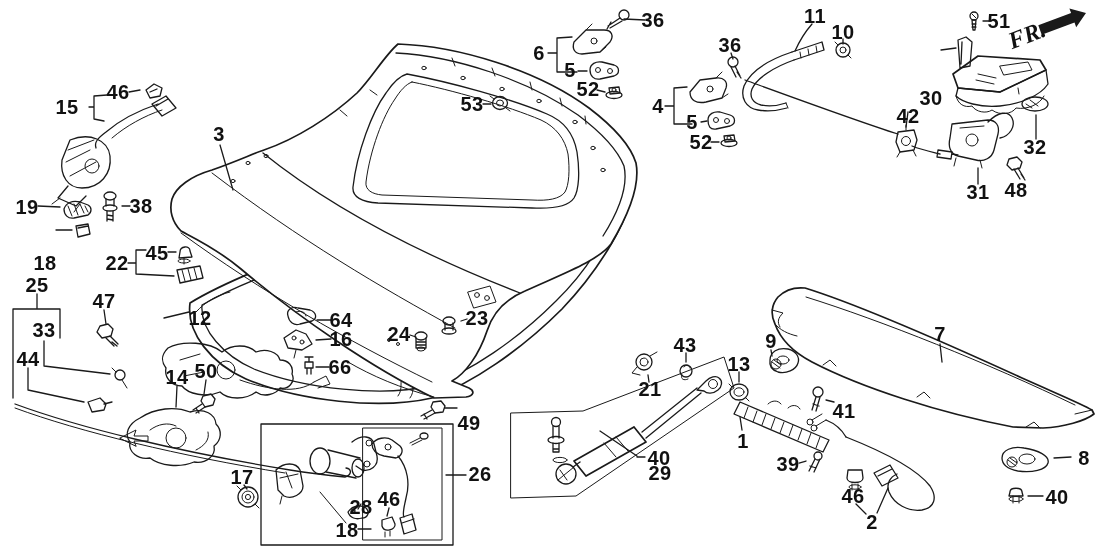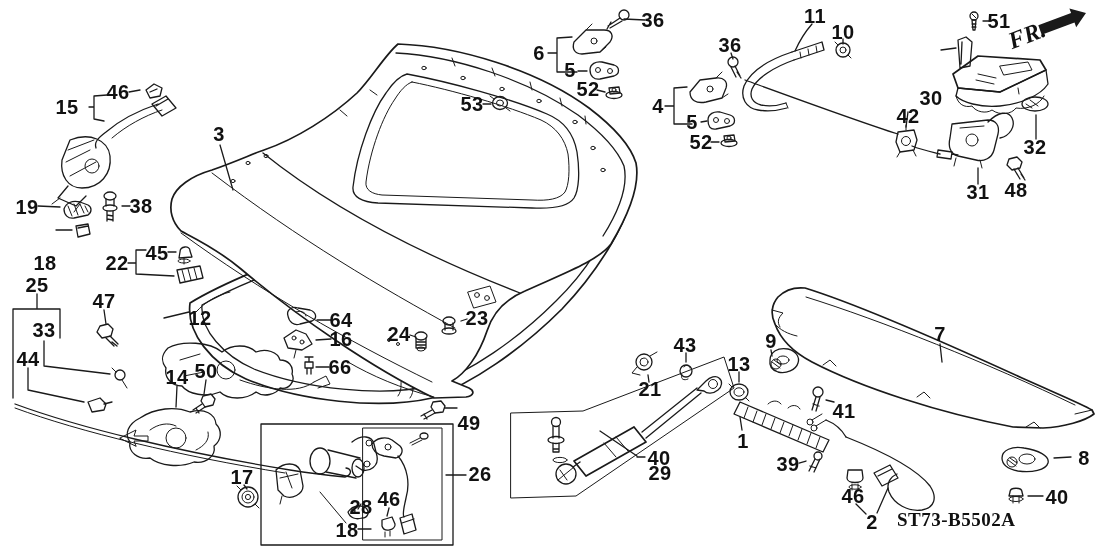--- a/index.html
+++ b/index.html
@@ -435,14 +435,13 @@
       <div class="plabel" style="left: 788px; top: 464px;">39</div>
       <div class="plabel" style="left: 853px; top: 496px;">46</div>
       <div class="plabel" style="left: 872px; top: 522px;">2</div>
       <div class="plabel" style="left: 1084px; top: 458px;">8</div>
       <div class="plabel" style="left: 1057px; top: 497px;">40</div>
       <div class="plabel" style="left: 659px; top: 458px;">40</div>
       <div class="plabel" style="left: 660px; top: 473px;">29</div>
     </div>
 
 <div class="fr-label">FR.</div>
-<div class="diagram-code">ST73-B5502A</div>
 </div>
 
 </body></html>

